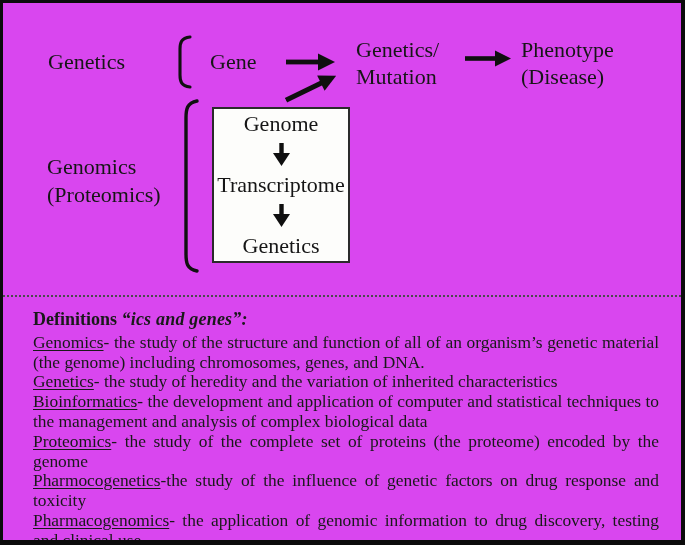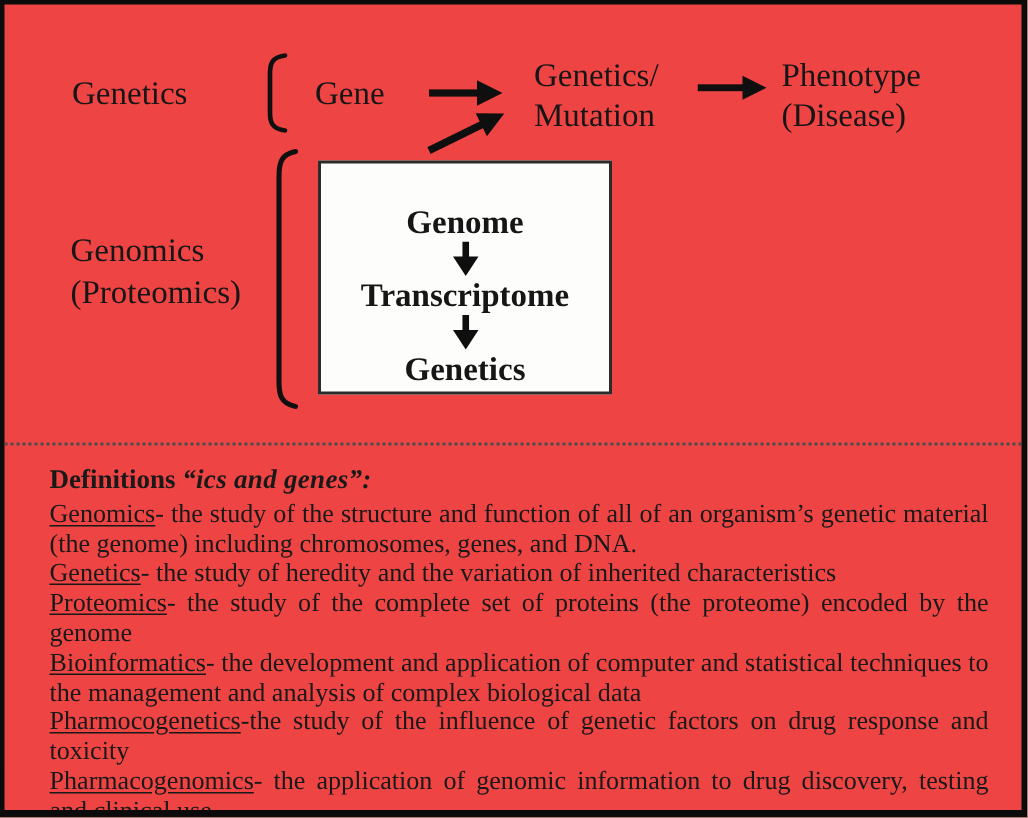--- a/index.html
+++ b/index.html
@@ -1,21 +1,21 @@
 <!DOCTYPE html>
 <html><head>
 <meta charset="utf-8">
 <style>
   html,body{margin:0;padding:0;background:#e8e8e8;}
   .page{
     position:relative;
     width:685px;height:545px;
     box-sizing:border-box;
     margin:0 auto;
-    background:#ef4444;
+    background:#d946ef;
     border:3px solid #0b0b0b;
     border-right-width:4px;
     border-bottom-width:5px;
     font-family:"Liberation Serif","DejaVu Serif",serif;
     color:#161616;
     overflow:hidden;
   }
   
   .diagram{position:relative;height:292px;}
   .lbl{position:absolute;font-size:22px;line-height:27px;white-space:nowrap;}
@@ -27,25 +27,24 @@
   .bracket{position:absolute;}
   .bracket path{fill:none;stroke:#101010;stroke-linecap:round;}
   .b1{left:171px;top:32px;}
   .b2{left:176px;top:96px;}
   .arrow{position:absolute;}
   .arrow rect,.arrow polygon{fill:#0f0f0f;}
   .a1{left:283px;top:50px;}
   .a2{left:462px;top:47px;}
   .adiag{left:280px;top:76px;transform:rotate(-26deg);}
   .flowbox{
-    position:absolute;left:209px;top:104px;width:196px;height:156px;
+    position:absolute;left:209px;top:104px;width:138px;height:156px;
     box-sizing:border-box;border:2px solid #2b2b2b;background:#fdfdfb;
-    display:flex;flex-direction:column;align-items:center;justify-content:flex-end;
+    display:flex;flex-direction:column;align-items:center;justify-content:space-between;
     padding:2px 0;
-    font-weight:bold;
   }
   .flow-item{font-size:22px;line-height:26px;}
   .darrow{display:block;}
   .darrow rect,.darrow polygon{fill:#0f0f0f;}
   
   .divider{border:0;border-top:2px dotted #4c4c4c;height:0;margin:0;}
   
   .definitions{
     padding:13px 22px 0 30px;
     font-size:17.4px;line-height:19.8px;color:#191919;
@@ -121,22 +120,22 @@
 
   <hr class="divider">
 
   <div class="definitions">
     <p class="def-heading"><span>Definitions </span><i>“ics and genes”:</i></p>
 
     <p class="entry"><span class="term">Genomics</span><span>- </span><span>the study of the structure and function of all of an organism’s genetic material (the genome) including chromosomes, genes, and DNA.</span></p>
 
     <p class="entry"><span class="term">Genetics</span><span>- </span><span>the study of heredity and the variation of inherited characteristics</span></p>
 
+    <p class="entry"><span class="term">Bioinformatics</span><span>- </span><span>the development and application of computer and statistical techniques to the management and analysis of complex biological data</span></p>
+
     <p class="entry"><span class="term">Proteomics</span><span>- </span><span>the study of the complete set of proteins (the proteome) encoded by the genome</span></p>
-
-    <p class="entry"><span class="term">Bioinformatics</span><span>- </span><span>the development and application of computer and statistical techniques to the management and analysis of complex biological data</span></p>
 
     <p class="entry"><span class="term">Pharmocogenetics</span><span>-</span><span>the study of the influence of genetic factors on drug response and toxicity</span></p>
 
     <p class="entry"><span class="term">Pharmacogenomics</span><span>- </span><span>the application of genomic information to drug discovery, testing and clinical use</span></p>
 
   </div>
 </div>
 
 </body></html>

